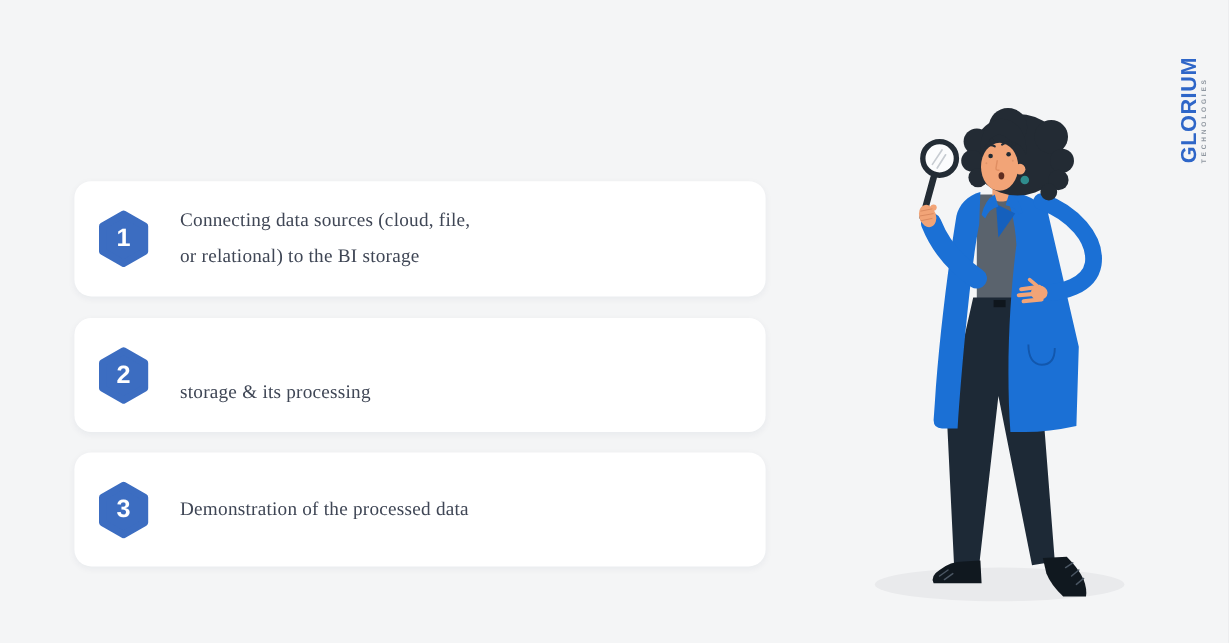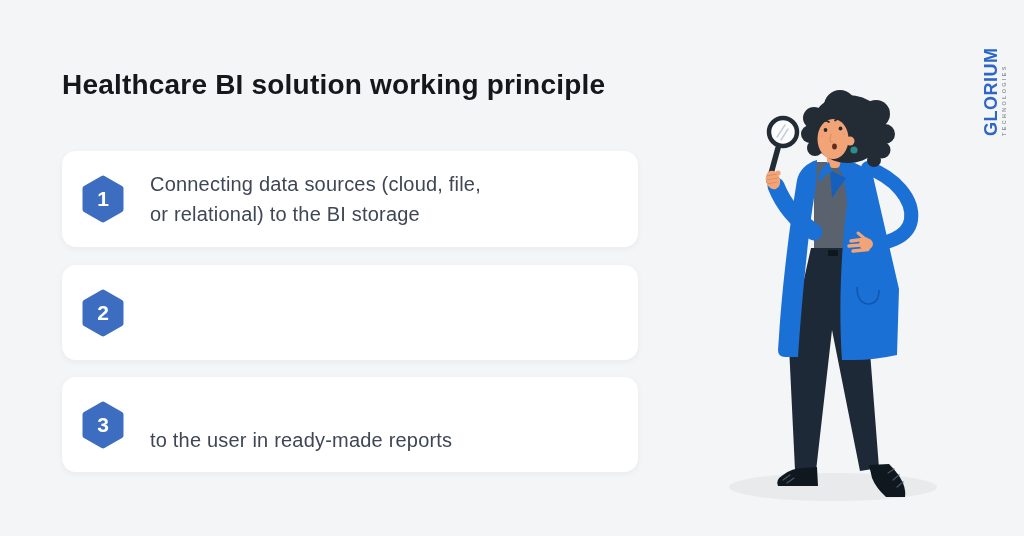--- a/index.html
+++ b/index.html
@@ -27,22 +27,22 @@
     width:44px; height:48px;
   }
   .badge svg { position:absolute; left:0; top:0; width:44px; height:48px; }
   .badge .num {
     position:absolute; left:0; top:0; right:0; bottom:0;
     display:flex; align-items:center; justify-content:center;
     color:#ffffff; font-size:21px; font-weight:700;
   }
   .card-text {
     position:absolute; left:88px; top:50%; transform:translateY(-50%);
-    font-size:20px; line-height:30px; font-weight:500;
-    color:#3f4655; letter-spacing:0.2px; white-space:nowrap;
+    font-size:16px; line-height:30px; font-weight:500;
+    color:#3f4655; letter-spacing:0.2px; white-space:nowrap;font-family:Liberation Serif, serif;
   }
   
   .brand { position:absolute; top:44px; right:16px; width:26px; height:92px; }
   .brand-inner {
     position:absolute; left:0; top:0; width:92px; height:26px;
     transform:translateY(92px) rotate(-90deg); transform-origin:0 0;
   }
   .brand-name {
     font-size:18px; font-weight:700; color:#2e66c8;
     letter-spacing:0.5px; line-height:18px;
@@ -51,21 +51,20 @@
     font-size:5.5px; font-weight:700; color:#8f97a0;
     letter-spacing:2.3px; line-height:7px; margin-top:1px;
   }
   .illustration { position:absolute; left:718px; top:84px; width:250px; height:430px; }
 </style>
 </head>
 <body>
 
 <div class="canvas">
 
-  <h1 class="page-title">Healthcare BI solution working principle</h1>
 
   <div class="card c1">
     <div class="badge">
       <svg viewBox="0 0 44 48">
         <polygon points="22,3.5 39.5,13.5 39.5,34.5 22,44.5 4.5,34.5 4.5,13.5" fill="#3c6dc1" stroke="#3c6dc1" stroke-width="6" stroke-linejoin="round"></polygon>
       </svg>
       <span class="num">1</span>
     </div>
     <div class="card-text">
       <span>Connecting data sources (cloud, file,</span><br>
@@ -75,33 +74,33 @@
 
   <div class="card c2">
     <div class="badge">
       <svg viewBox="0 0 44 48">
         <polygon points="22,3.5 39.5,13.5 39.5,34.5 22,44.5 4.5,34.5 4.5,13.5" fill="#3c6dc1" stroke="#3c6dc1" stroke-width="6" stroke-linejoin="round"></polygon>
       </svg>
       <span class="num">2</span>
     </div>
     <div class="card-text">
       <br>
+      <span>storage &amp; its processing</span>
     </div>
   </div>
 
   <div class="card c3">
     <div class="badge">
       <svg viewBox="0 0 44 48">
         <polygon points="22,3.5 39.5,13.5 39.5,34.5 22,44.5 4.5,34.5 4.5,13.5" fill="#3c6dc1" stroke="#3c6dc1" stroke-width="6" stroke-linejoin="round"></polygon>
       </svg>
       <span class="num">3</span>
     </div>
     <div class="card-text">
-      <br>
-      <span>to the user in ready-made reports</span>
+      <span>Demonstration of the processed data</span><br>
     </div>
   </div>
 
   <div class="brand">
     <div class="brand-inner">
       <div class="brand-name">GLORIUM</div>
       <div class="brand-sub">TECHNOLOGIES</div>
     </div>
   </div>
 

